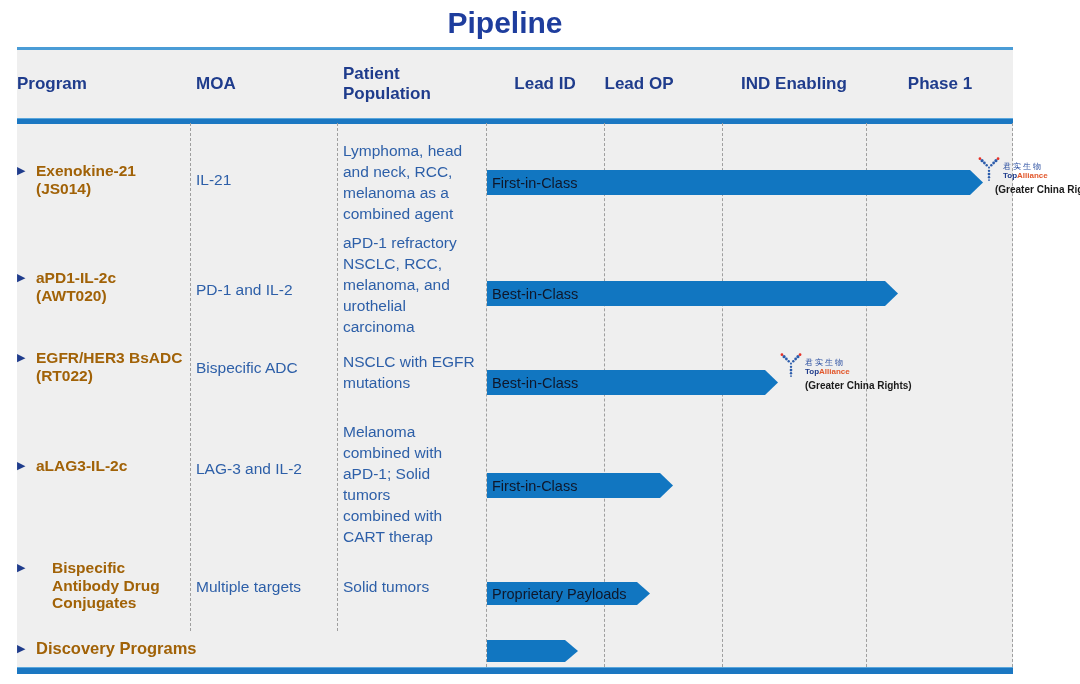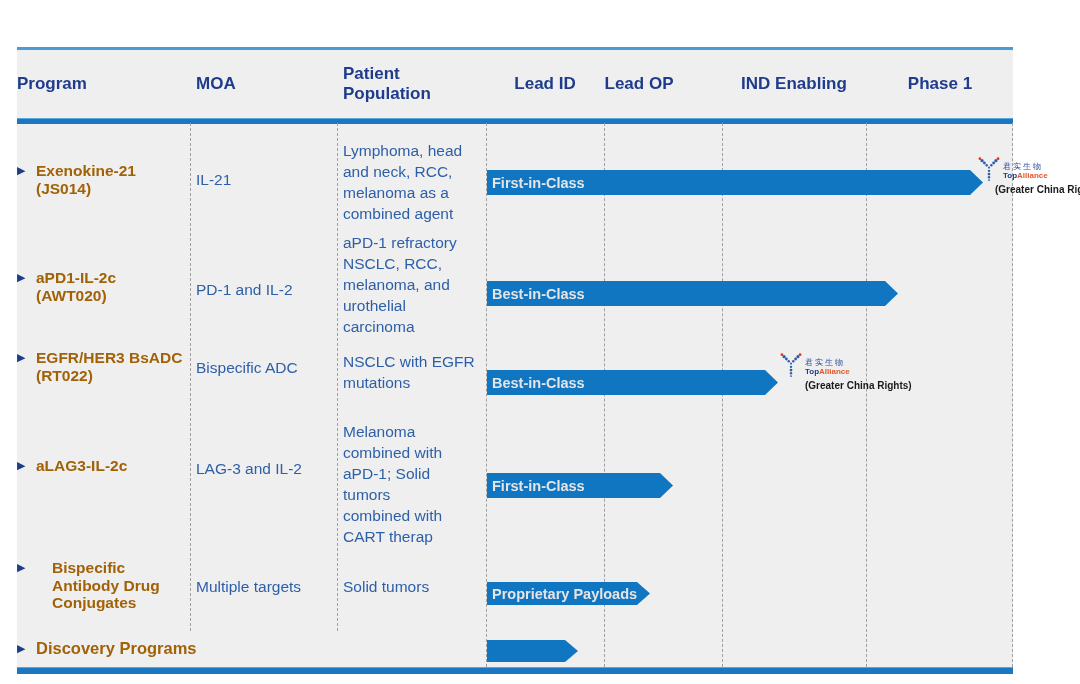--- a/index.html
+++ b/index.html
@@ -16,36 +16,37 @@
   .hcell{position:absolute;top:50px;height:68px;display:flex;align-items:center;
          font-size:17px;font-weight:bold;color:#1f3c8c;line-height:20px;}
   .hcell.center{justify-content:center;text-align:center;}
   .bullet{position:absolute;font-size:11px;color:#1f3c8c;}
   .prog{position:absolute;font-size:15.5px;font-weight:bold;color:#a16207;
         line-height:17.5px;white-space:pre-line;}
   .prog.wide{font-size:16.5px;}
   .moa,.pat{position:absolute;font-size:15.5px;color:#2d5fa8;line-height:21px;white-space:pre-line;}
   .bar{position:absolute;background:#1176c1;display:flex;align-items:center;
        clip-path:polygon(0 0,calc(100% - 13px) 0,100% 50%,calc(100% - 13px) 100%,0 100%);}
-  .bar span{color:#e5e5e5;font-size:14.5px;font-weight:bold;padding-left:5px;white-space:nowrap;}
+  .bar span{color:#0f172a;font-size:14.5px;font-weight:normal;padding-left:5px;white-space:nowrap;}
   .logo{position:absolute;}
   .logo-row{display:flex;align-items:flex-start;}
   .logo-text{margin-left:2px;margin-top:7px;}
   .logo-cn{font-size:8px;letter-spacing:2px;color:#2a4ea0;line-height:9px;}
   .logo-en{font-size:8px;font-weight:bold;line-height:9px;}
   .en-top{color:#1f3c8c;}
   .en-rest{color:#e2572b;}
   .logo-rights{font-size:10px;font-weight:bold;color:#1a1a1a;white-space:nowrap;margin-top:1px;padding-left:32px;}
   .logo.r1 .logo-rights{transform:translateX(-14px);}
   .logo.r3 .logo-rights{transform:translateX(-6px);}
 </style>
 </head>
 <body>
 
 <div class="page">
+  <div class="title">Pipeline</div>
   <div class="table-bg"></div>
   <div class="hline thin"></div>
   <div class="hline thick"></div>
   <div class="hline bottom"></div>
   <div id="dashes">
       <div class="vdash" style="left: 190px; top: 123px; height: 508px;"></div>
       <div class="vdash" style="left: 337px; top: 123px; height: 508px;"></div>
       <div class="vdash" style="left: 486px; top: 123px; height: 544px;"></div>
       <div class="vdash" style="left: 604px; top: 123px; height: 544px;"></div>
       <div class="vdash" style="left: 722px; top: 123px; height: 544px;"></div>

